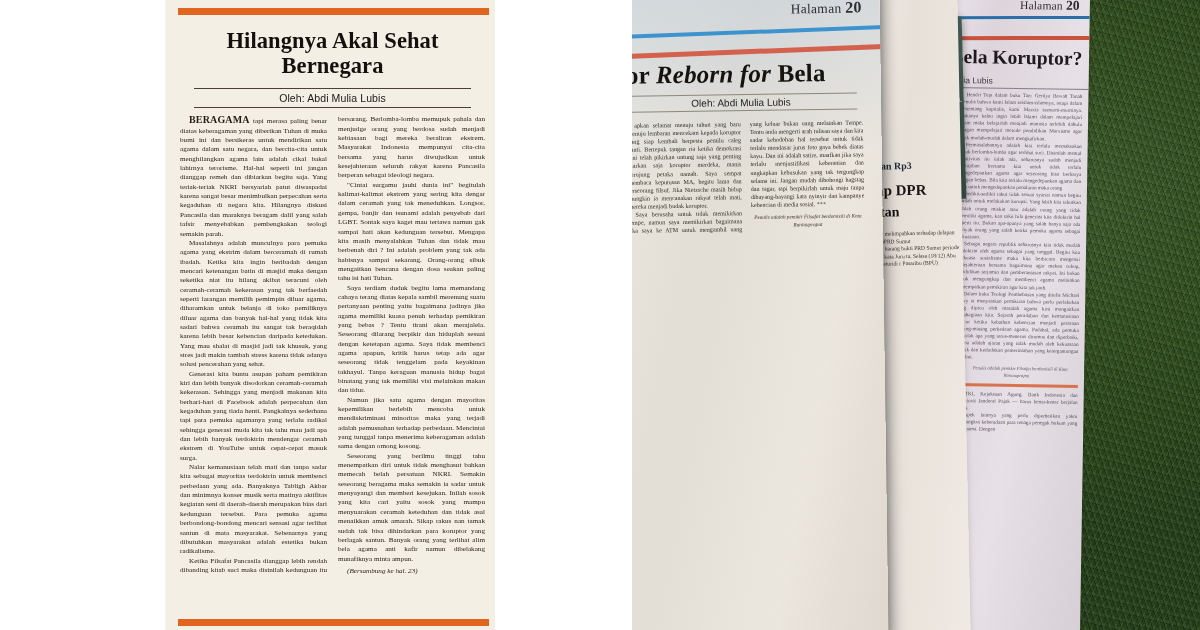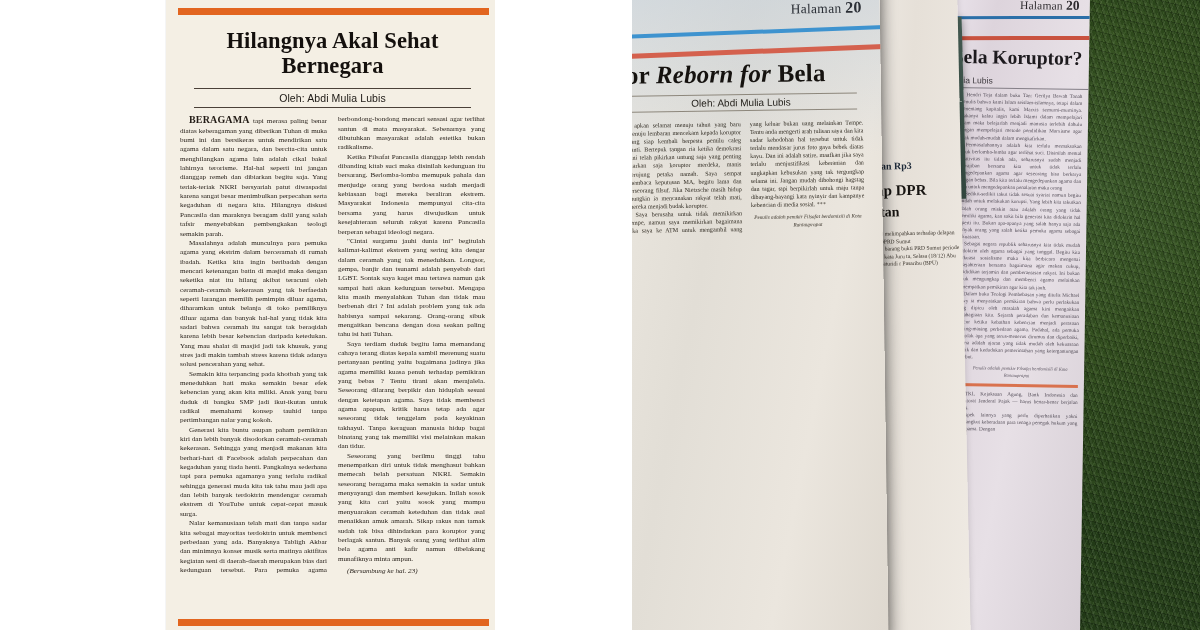--- a/index.html
+++ b/index.html
@@ -273,26 +273,26 @@
       <div class="clip-inner">
         <div class="headline">Hilangnya Akal Sehat Bernegara</div>
 
         <div class="byline-wrap">
           <div class="byline">Oleh: Abdi Mulia Lubis</div>
         </div>
 
         <div class="cols">
           <p class="first"><span class="lead">BERAGAMA </span><span>tapi merasa paling benar diatas keberagaman yang diberikan Tuhan di muka bumi ini dan bersikeras untuk mendirikan satu agama dalam satu negara, dan bercita-cita untuk menghilangkan agama lain adalah cikal bakal lahirnya terorisme. Hal-hal seperti ini jangan dianggap remeh dan dibiarkan begitu saja. Yang teriak-teriak NKRI bersyariah patut diwaspadai karena sangat besar menimbulkan perpecahan serta kegaduhan di negara kita. Hilangnya diskusi Pancasila dan maraknya beragam dalil yang salah tafsir menyebabkan pembengkakan teologi semakin parah.</span></p>
           <p>Masalahnya adalah munculnya para pemuka agama yang ekstrim dalam berceramah di rumah ibadah. Ketika kita ingin beribadah dengan mencari ketenangan batin di masjid maka dengan seketika niat itu hilang akibat teracuni oleh ceramah-ceramah kekerasan yang tak berfaedah seperti larangan memilih pemimpin diluar agama, diharamkan untuk belanja di toko pemiliknya diluar agama dan banyak hal-hal yang tidak kita sadari bahwa ceramah itu sangat tak beraqidah karena lebih besar kebencian daripada ketedukan. Yang mau shalat di masjid jadi tak khusuk, yang stres jadi makin tambah stress karena tidak adanya solusi pencerahan yang sehat.</p>
-          <p>Semakin kita terpancing pada khotbah yang tak meneduhkan hati maka semakin besar efek kebencian yang akan kita miliki. Anak yang baru duduk di bangku SMP jadi ikut-ikutan untuk radikal memahami konsep tauhid tanpa pertimbangan nalar yang kokoh.</p>
           <p>Generasi kita buntu asupan paham pemikiran kiri dan lebih banyak disodorkan ceramah-ceramah kekerasan. Sehingga yang menjadi makanan kita berhari-hari di Facebook adalah perpecahan dan kegaduhan yang tiada henti. Pangkalnya sederhana tapi para pemuka agamanya yang terlalu radikal sehingga generasi muda kita tak tahu mau jadi apa dan lebih banyak terdoktrin mendengar ceramah ekstrem di YouTube untuk cepat-cepat masuk surga.</p>
           <p>Nalar kemanusiaan telah mati dan tanpa sadar kita sebagai mayoritas terdoktrin untuk membenci perbedaan yang ada. Banyaknya Tabligh Akbar dan minimnya konser musik serta matinya aktifitas kegiatan seni di daerah-daerah merupakan bias dari kedunguan tersebut. Para pemuka agama berbondong-bondong mencari sensasi agar terlihat santun di mata masyarakat. Sebenarnya yang dibutuhkan masyarakat adalah estetika bukan radikalisme.</p>
           <p>Ketika Filsafat Pancasila dianggap lebih rendah dibanding kitab suci maka disinilah kedunguan itu bersarang. Berlomba-lomba memupuk pahala dan menjudge orang yang berdosa sudah menjadi kebiasaan bagi mereka beraliran ekstrem. Masyarakat Indonesia mempunyai cita-cita bersama yang harus diwujudkan untuk kesejahteraan seluruh rakyat karena Pancasila berperan sebagai ideologi negara.</p>
           <p>"Cintai surgamu jauhi dunia ini" begitulah kalimat-kalimat ekstrem yang sering kita dengar dalam ceramah yang tak meneduhkan. Longsor, gempa, banjir dan tsunami adalah penyebab dari LGBT. Sontak saya kaget mau tertawa namun gak sampai hati akan kedunguan tersebut. Mengapa kita masih menyalahkan Tuhan dan tidak mau berbenah diri ? Ini adalah problem yang tak ada habisnya sampai sekarang. Orang-orang sibuk mengaitkan bencana dengan dosa seakan paling tahu isi hati Tuhan.</p>
           <p>Saya terdiam duduk begitu lama memandang cahaya terang diatas kepala sambil merenung suatu pertanyaan penting yaitu bagaimana jadinya jika agama memiliki kuasa penuh terhadap pemikiran yang bebas ? Tentu tirani akan merajalela. Seseorang dilarang berpikir dan hiduplah sesuai dengan ketetapan agama. Saya tidak membenci agama apapun, kritik harus tetap ada agar seseorang tidak tenggelam pada keyakinan takhayul. Tanpa keraguan manusia hidup bagai binatang yang tak memiliki visi melainkan makan dan tidur.</p>
+          <p>Namun jika satu agama dengan mayoritas kepemilikan berlebih mencoba untuk mendiskriminasi minoritas maka yang terjadi adalah pemusnahan terhadap perbedaan. Mencintai yang tunggal tanpa menerima keberagaman adalah sama dengan omong kosong.</p>
           <p>Seseorang yang berilmu tinggi tahu menempatkan diri untuk tidak menghasut bahkan memecah belah persatuan NKRI. Semakin seseorang beragama maka semakin ia sadar untuk menyayangi dan memberi kesejukan. Inilah sosok yang kita cari yaitu sosok yang mampu menyuarakan ceramah keteduhan dan tidak asal menaikkan amuk amarah. Sikap rakus nan tamak sudah tak bisa dihindarkan para koruptor yang berlagak santun. Banyak orang yang terlihat alim bela agama anti kafir namun dibelakang munafiknya minta ampun.</p>
           <p class="contd">(Bersambung ke hal. 23)</p>
         </div>
       </div>
     </div>
   </div>
 
   <div class="gap"></div>
 
   <div class="photo">

